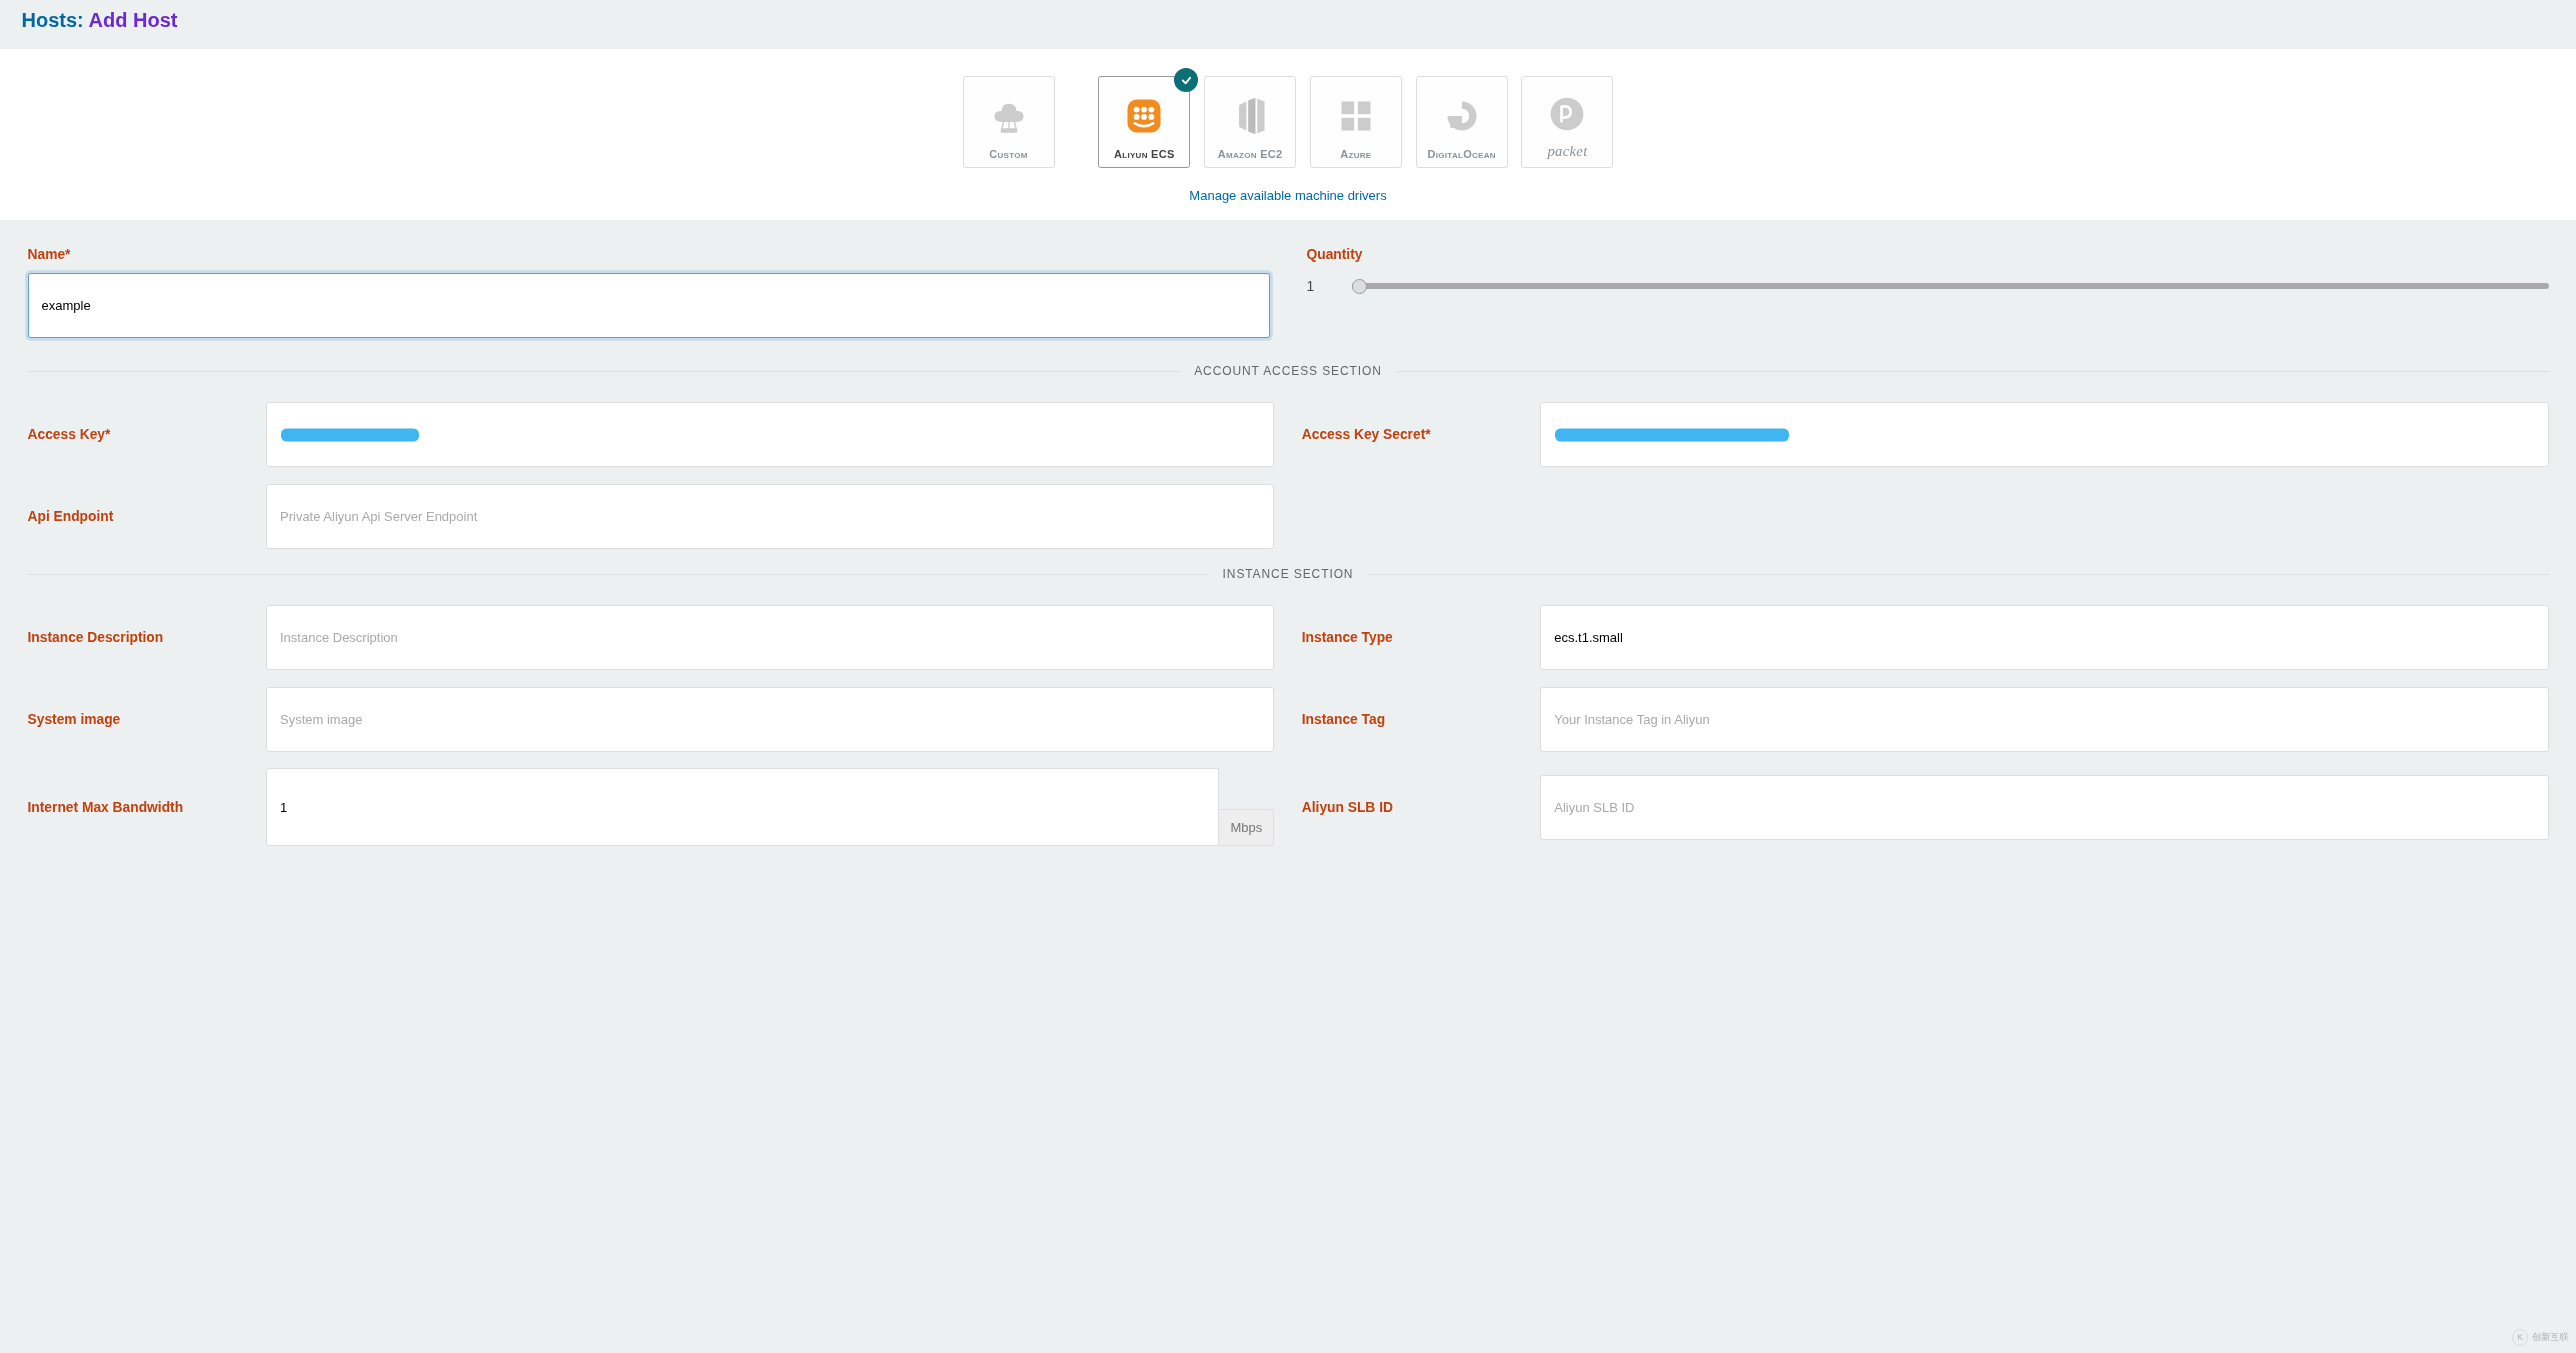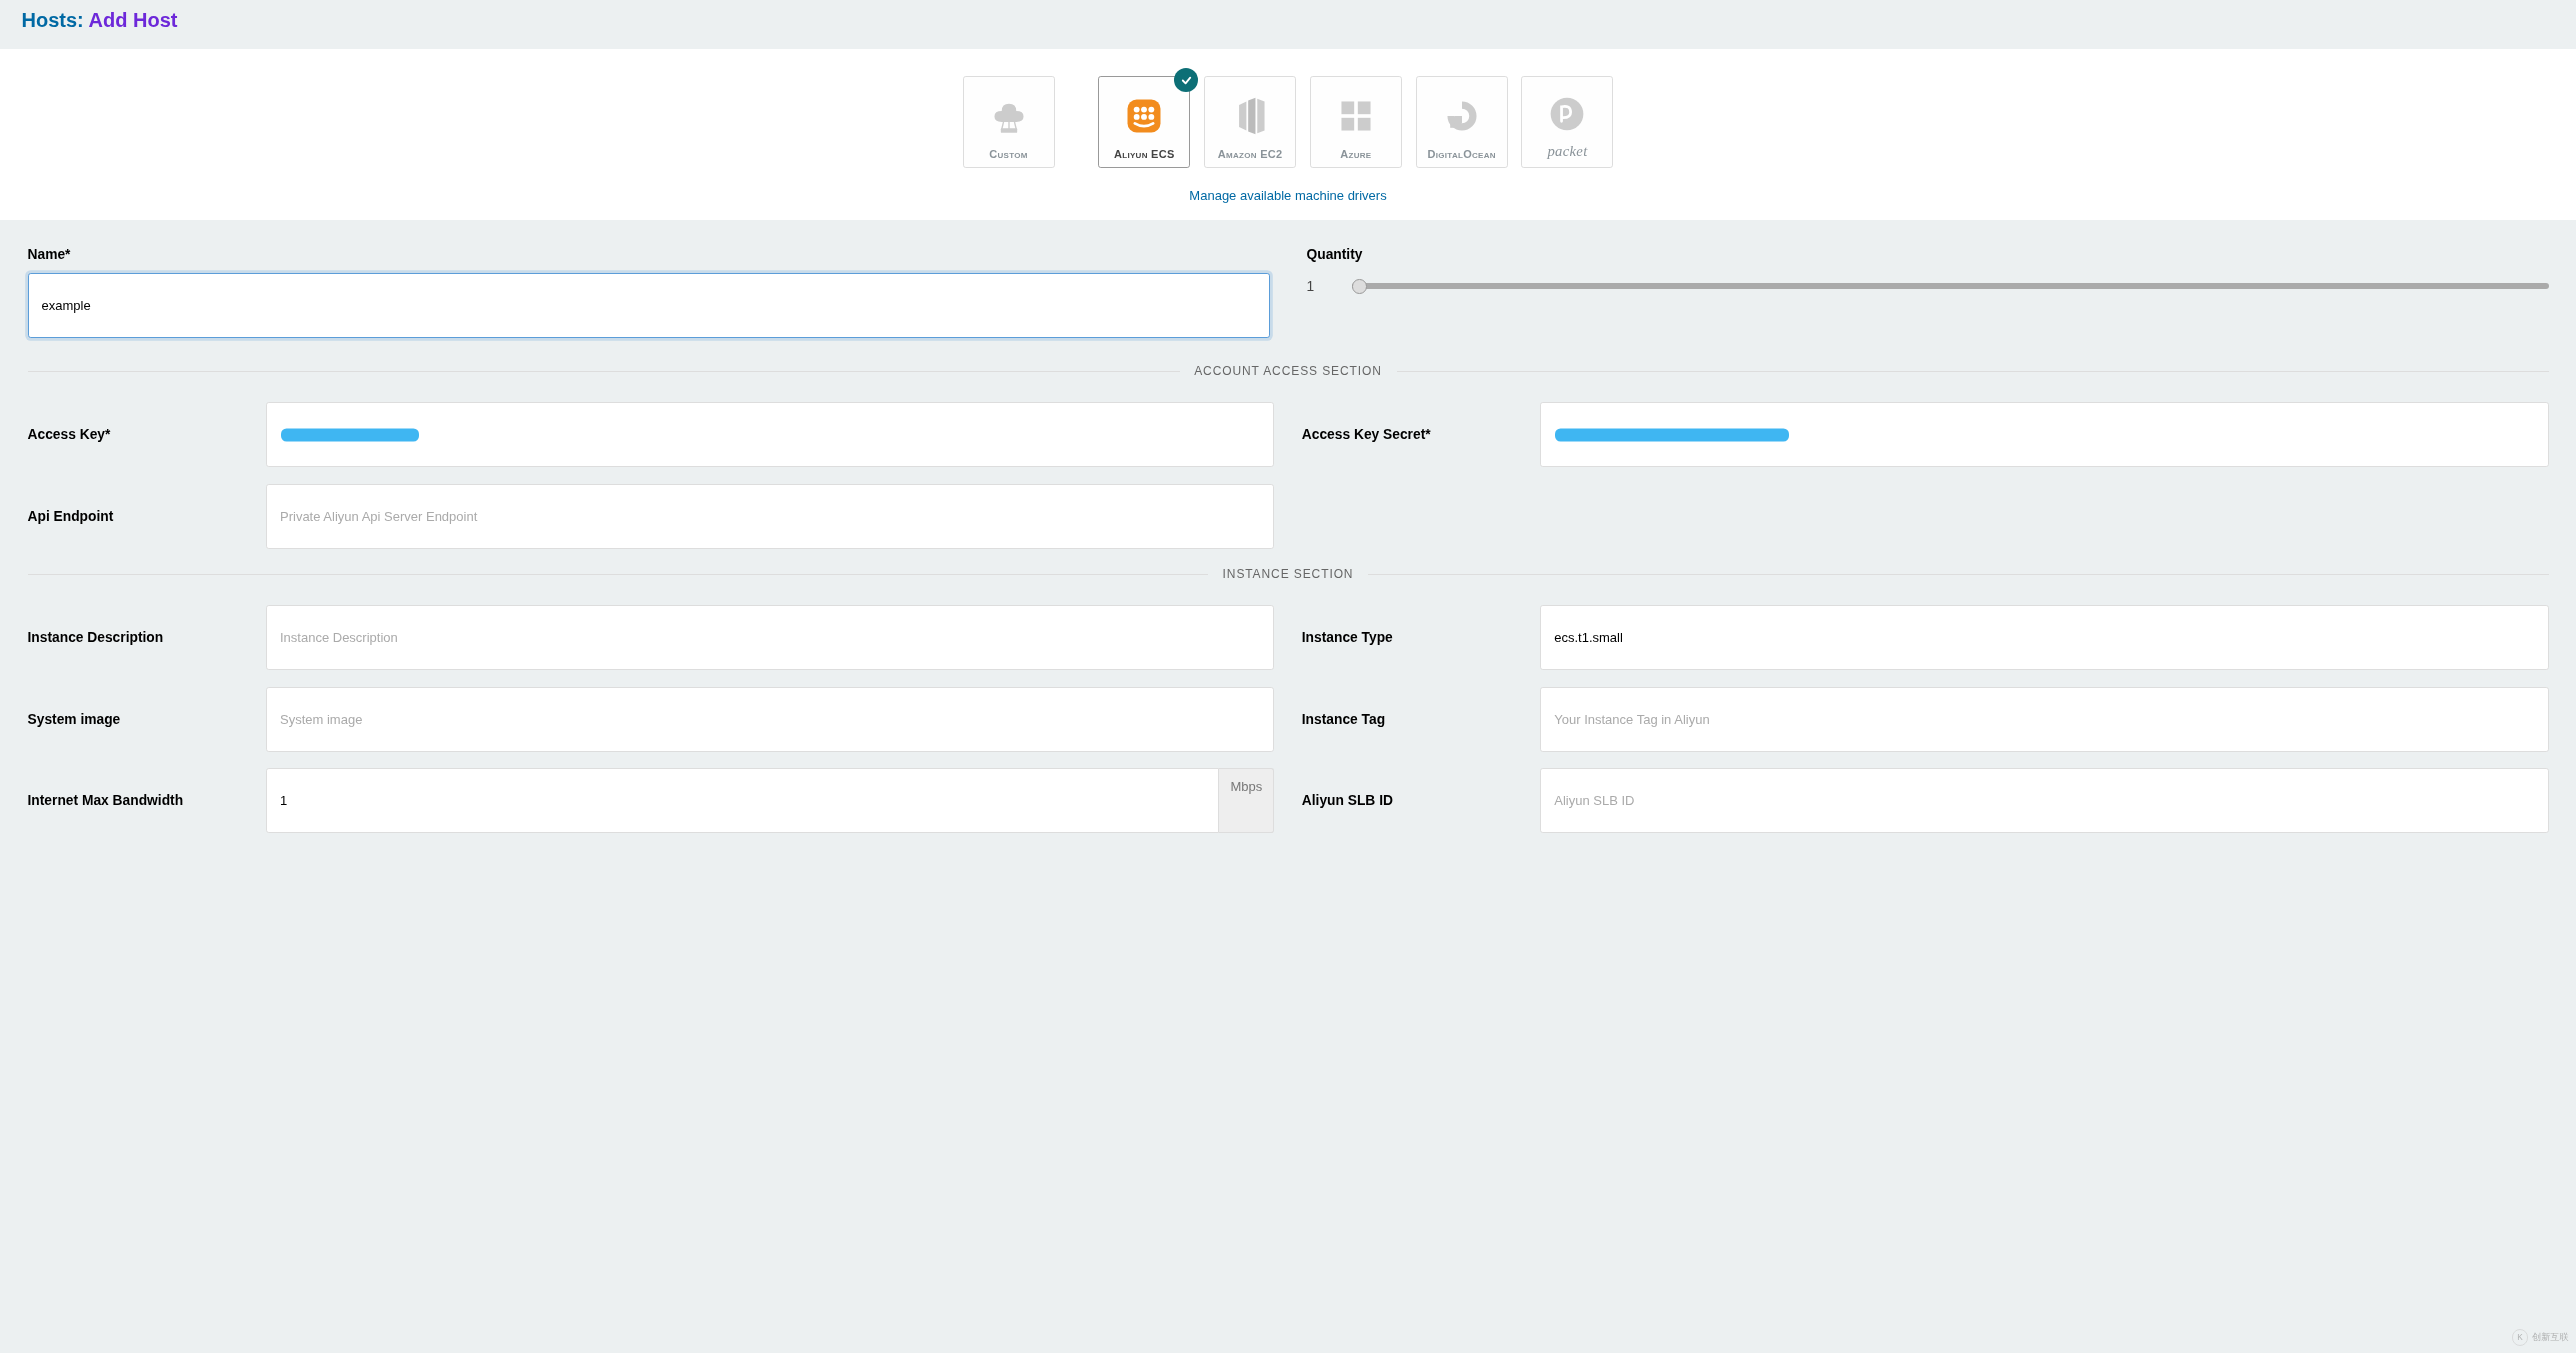--- a/index.html
+++ b/index.html
@@ -101,21 +101,21 @@
       display: flex;
       gap: 37px;
       margin-bottom: 26px;
     }
     .form-col {
       flex: 1;
     }
     .field-label {
       font-weight: 700;
       font-size: 13.8px;
-      color: #000000;
+      color: #c2410c;
       margin-bottom: 11px;
       display: block;
     }
     .text-input {
       width: 100%;
       padding: 24px 13px;
       border: 0.9px solid #ddd;
       border-radius: 2.8px;
       font-size: 13px;
       background: #fff;
@@ -207,20 +207,21 @@
       border-radius: 2.8px 0 0 2.8px;
     }
     .bw-unit {
       background: #eee;
       border: 0.9px solid #ddd;
       border-left: none;
       padding: 10px 11px;
       font-size: 13px;
       color: #777;
       border-radius: 0 2.8px 2.8px 0;
+      margin-top: 41px;
     }
     .watermark {
       position: fixed;
       right: 7.3px;
       bottom: 7.3px;
       font-size: 9.2px;
       color: #888;
       display: flex;
       align-items: center;
       gap: 3.7px;

